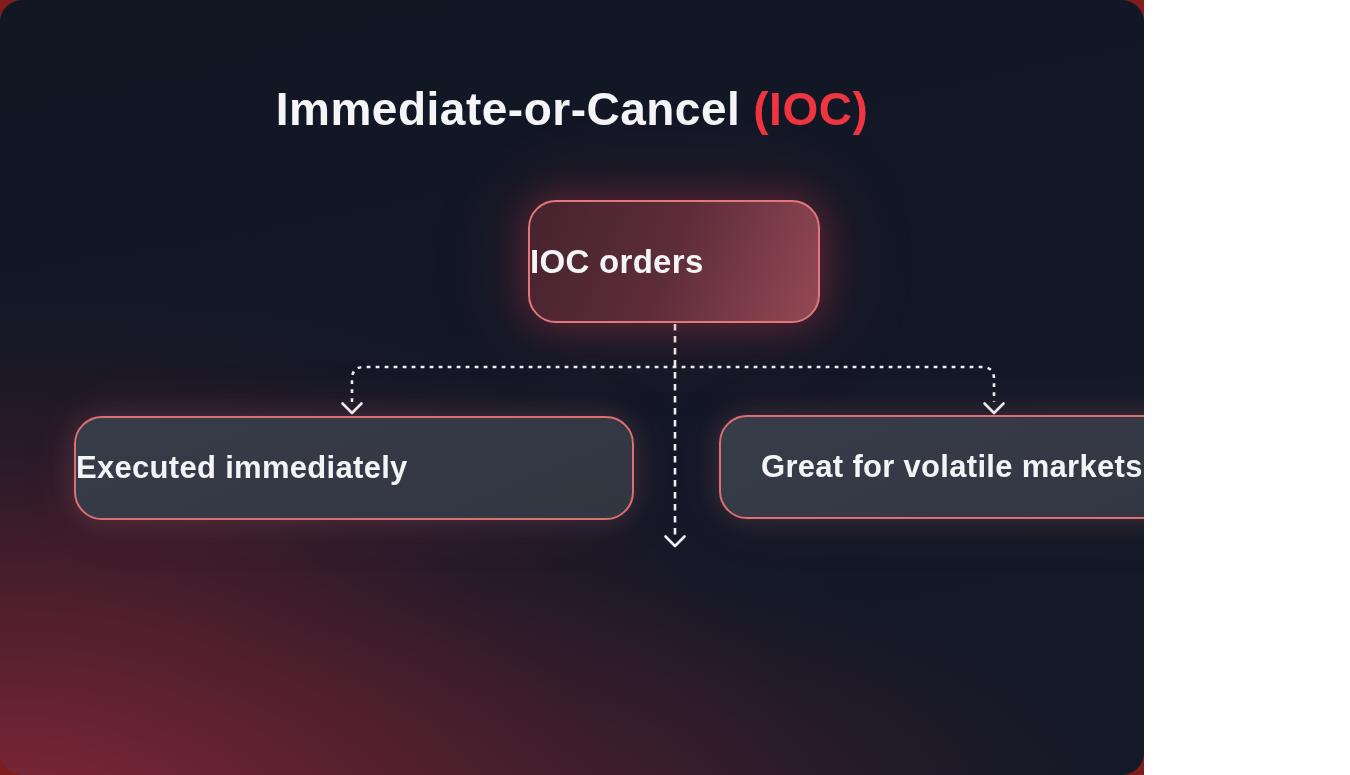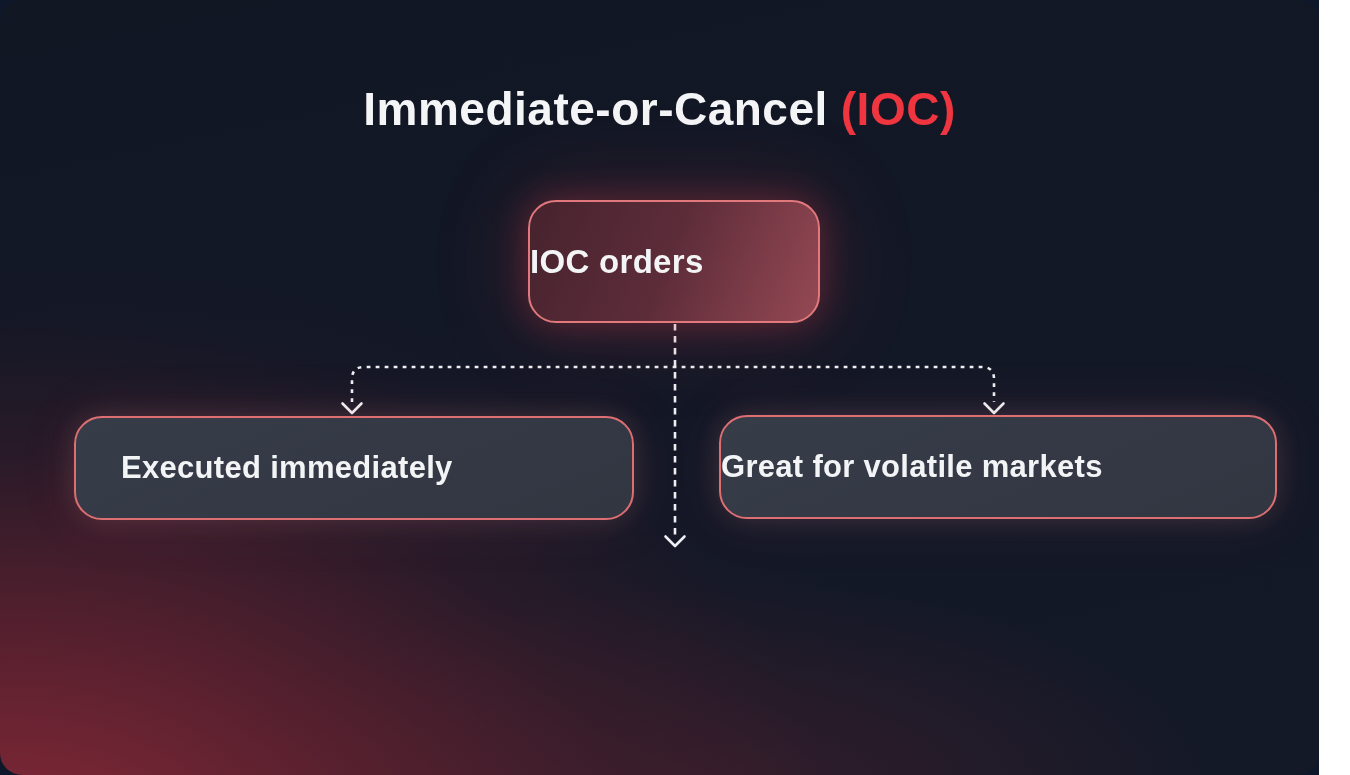--- a/index.html
+++ b/index.html
@@ -3,23 +3,23 @@
 <meta charset="utf-8">
 <style>
   html, body {
     margin: 0;
     padding: 0;
     background: #ffffff;
     font-family: "Liberation Sans", "DejaVu Sans", sans-serif;
   }
   .stage {
     position: relative;
-    width: 1319px;
+    width: 1144px;
     height: 775px;
-    background: #0f172a;
+    background: #7f1d1d;
   }
   .card {
     position: absolute;
     inset: 0;
     border-radius: 22px;
     overflow: hidden;
     background:
       radial-gradient(1150px 760px at 1% 112%,
         rgba(146, 42, 56, 0.95) 0%,
         rgba(118, 35, 49, 0.62) 34%,
@@ -77,22 +77,22 @@
       0 0 90px 10px rgba(214, 64, 76, 0.16);
   }
   .node-leaf {
     font-size: 31px;
     background: linear-gradient(158deg, #373c49 0%, #313641 100%);
     border: 2.5px solid #dd6f72;
     box-shadow:
       0 0 26px rgba(255, 170, 170, 0.15),
       0 0 60px rgba(220, 90, 100, 0.10);
   }
-  .node-left   { left: 74px;  top: 416px; width: 560px; height: 104px; padding-left: 45px; }
-  .node-right  { left: 719px; top: 415px; width: 558px; height: 104px; }
+  .node-left   { left: 74px;  top: 416px; width: 560px; height: 104px; }
+  .node-right  { left: 719px; top: 415px; width: 558px; height: 104px; padding-left: 40px; }
   .node-bottom { left: 398px; top: 548px; width: 558px; height: 109px; }
 </style>
 </head>
 <body>
 
 <div class="stage">
   <div class="card">
 
     <div class="title">
       <span>Immediate-or-Cancel</span><span class="accent">(IOC)</span>

